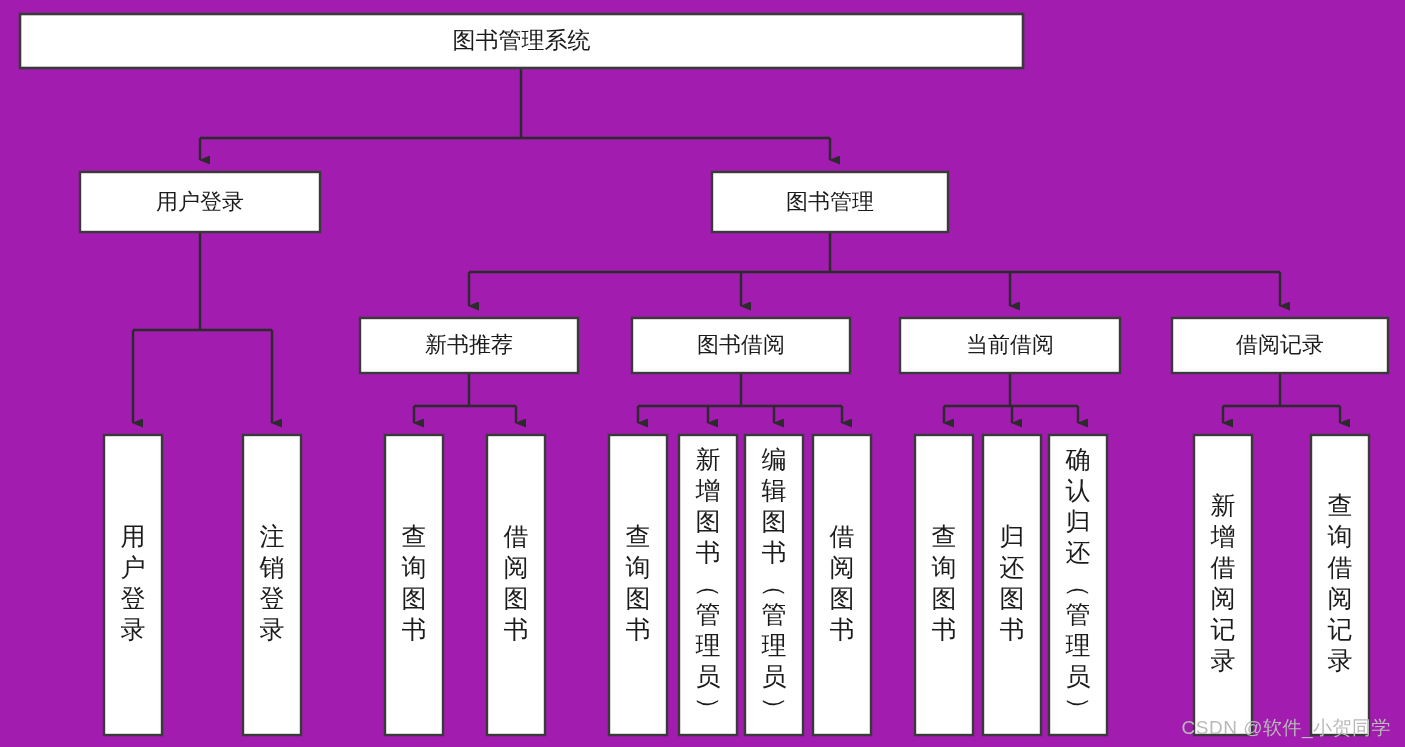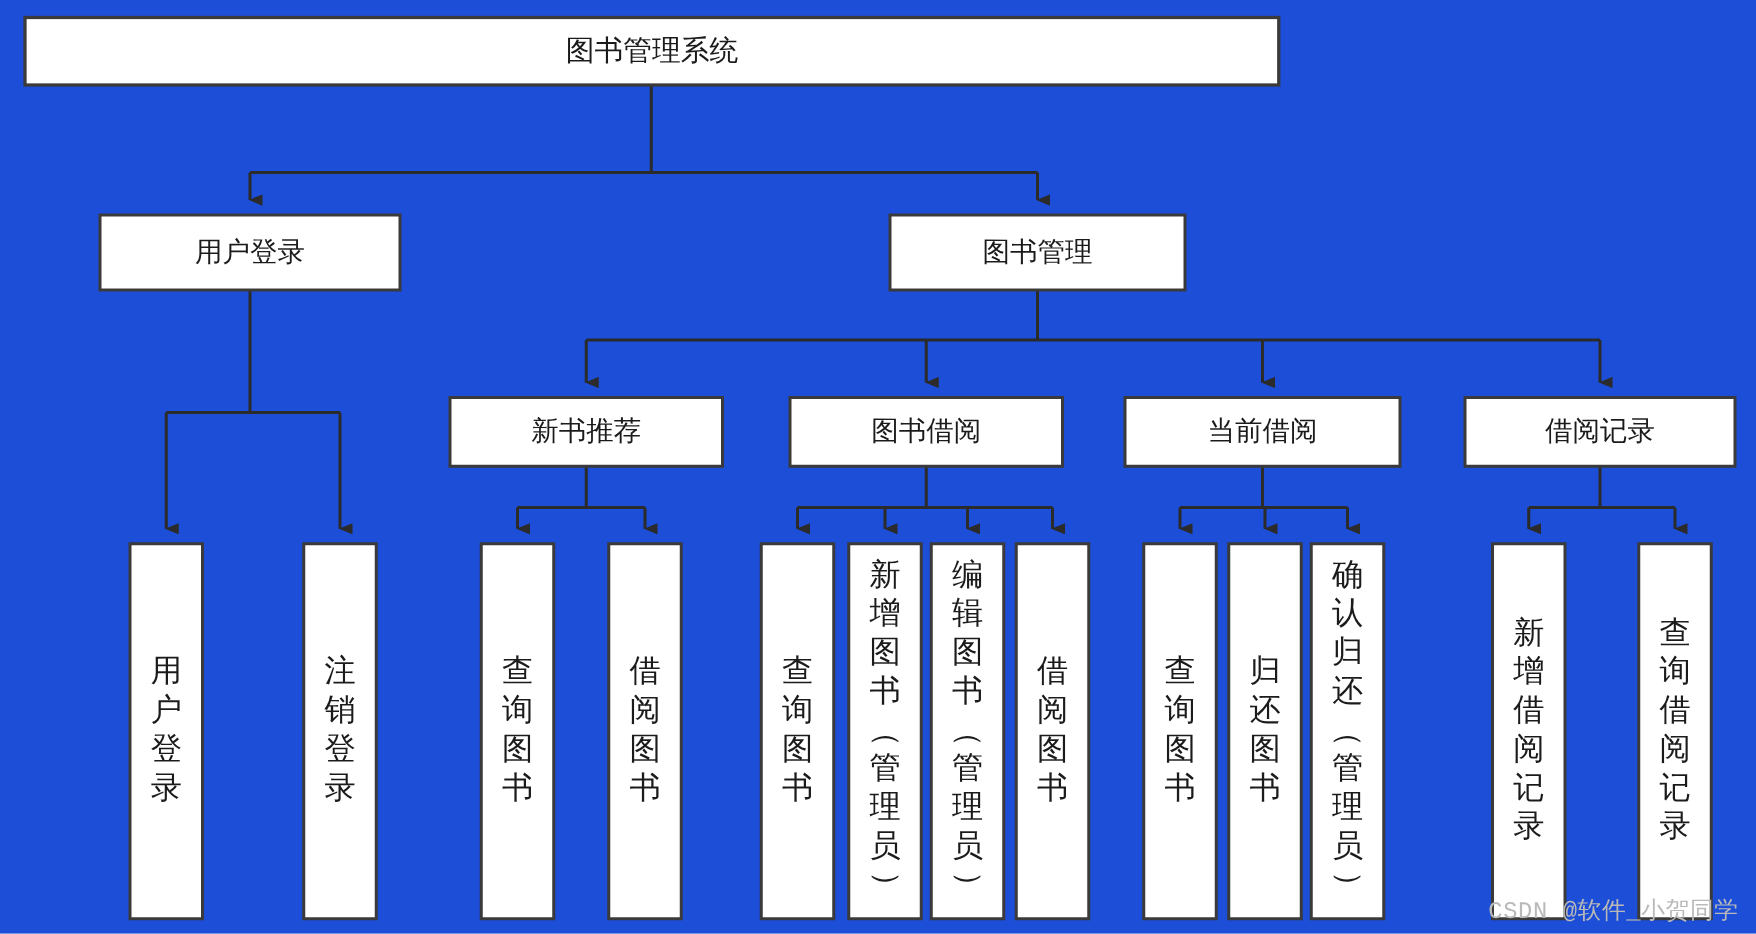--- a/index.html
+++ b/index.html
@@ -7,21 +7,21 @@
     padding: 0;
     background: #ffffff;
   }
   body {
     font-family: "Liberation Sans", "DejaVu Sans", sans-serif;
   }
   #diagram-root {
     position: relative;
     width: 1405px;
     height: 747px;
-    background: #1d4ed8;
+    background: #a21caf;
     overflow: hidden;
   }
   svg.diagram {
     position: absolute;
     top: 0;
     left: 0;
     width: 1405px;
     height: 747px;
     display: block;
   }
@@ -55,21 +55,21 @@
     fill: #1b1b1b;
     font-family: "Liberation Sans", "DejaVu Sans", sans-serif;
     font-size: 25px;
     text-anchor: middle;
     dominant-baseline: middle;
   }
   .watermark-text {
     position: absolute;
     right: 14px;
     bottom: 6px;
-    font-family: Liberation Mono, monospace;
+    font-family: Liberation Sans, sans-serif;
     font-size: 19px;
     color: #b9b9b9;
     white-space: nowrap;
     letter-spacing: 0.5px;
     pointer-events: none;
   }
 </style>
 </head>
 <body>
 

